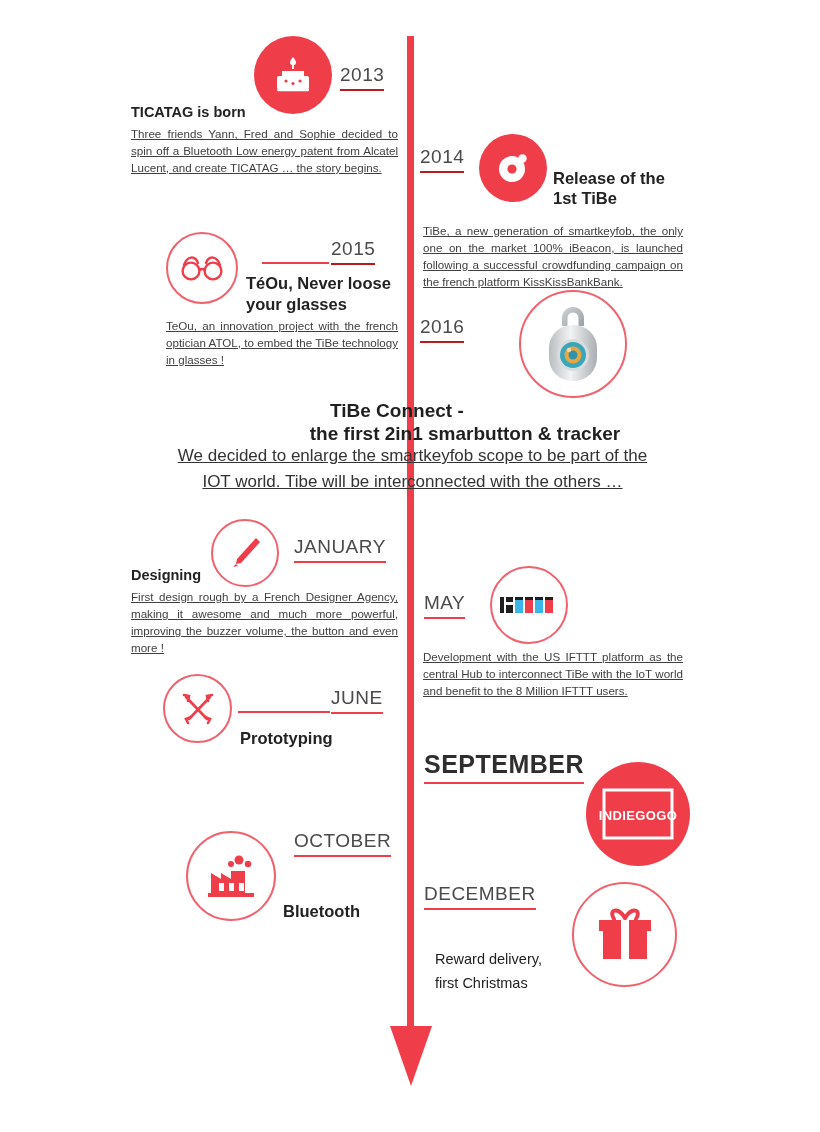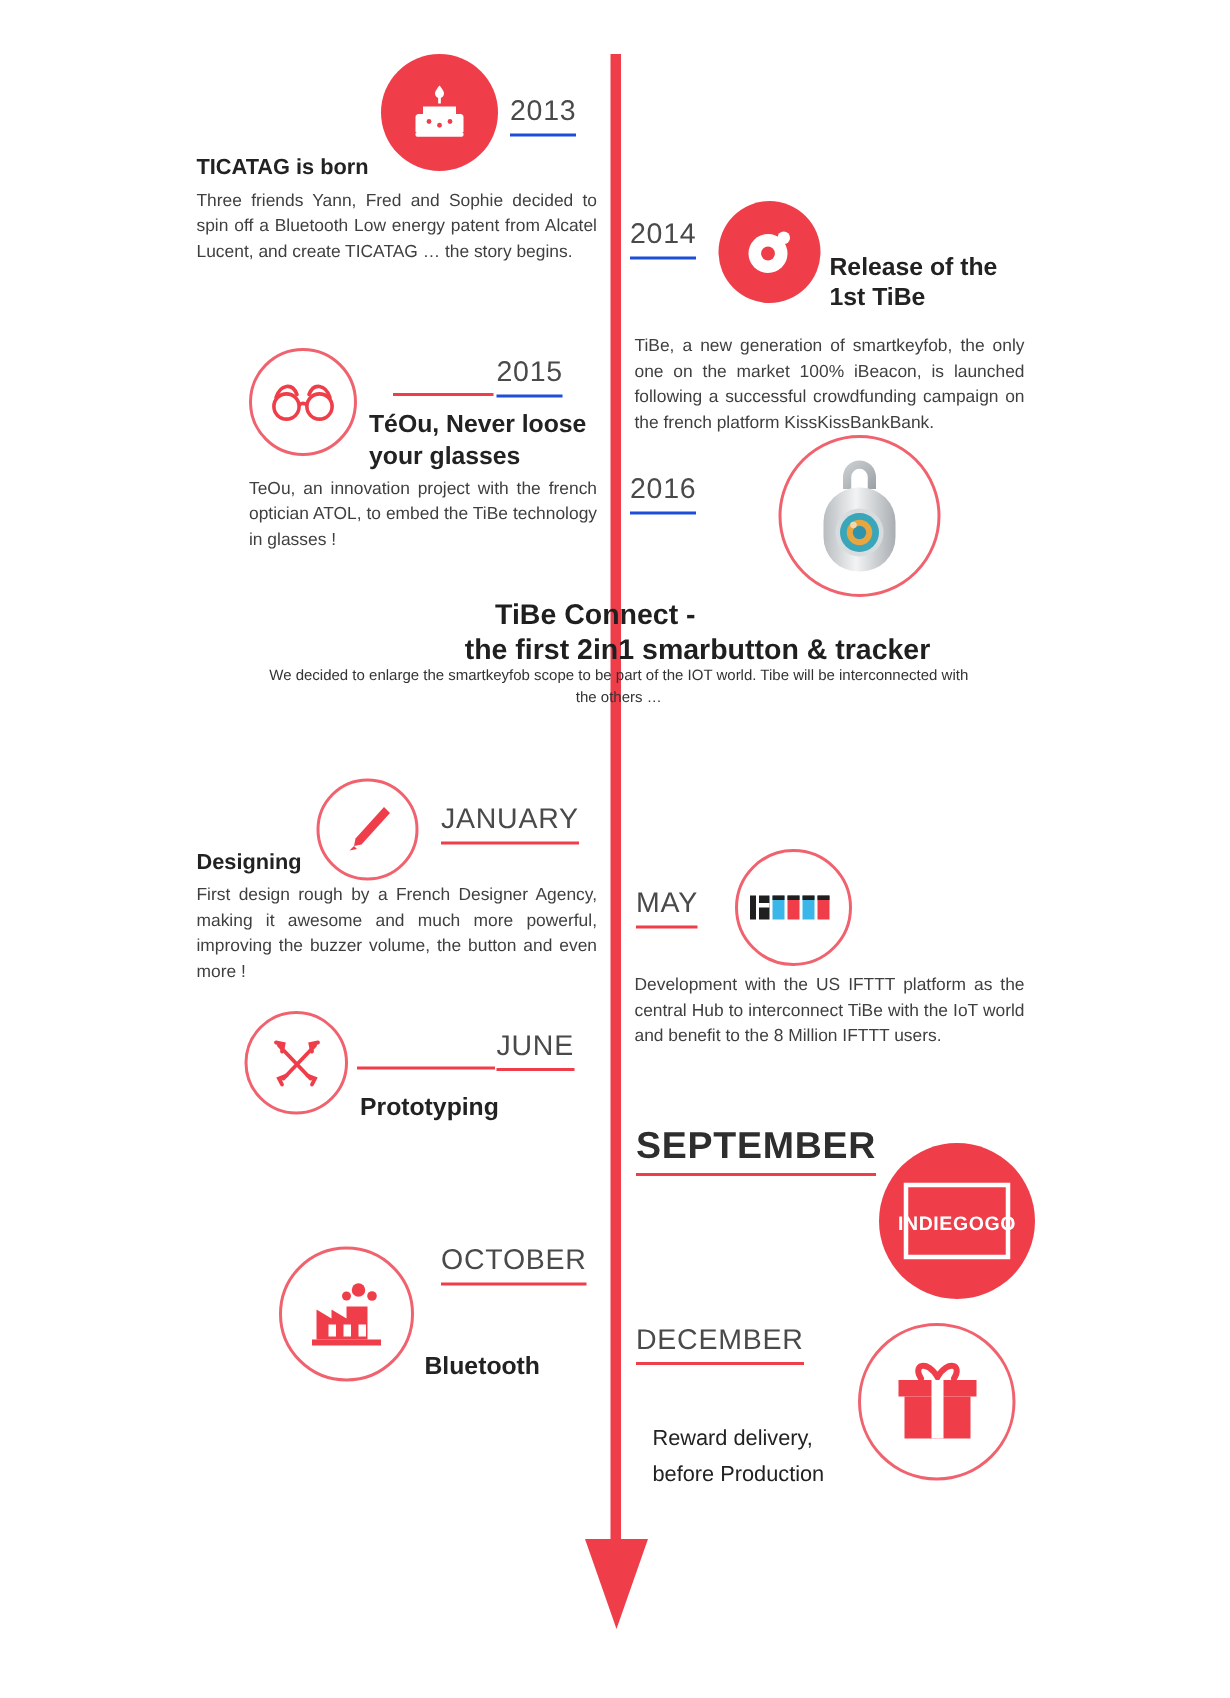--- a/index.html
+++ b/index.html
@@ -58,21 +58,21 @@
     border: 2px solid #f0626e;
     background: #ffffff;
   }
 
   
   .year {
     position: absolute;
     font-size: 19px;
     color: #4a4a4a;
     letter-spacing: 0.5px;
-    border-bottom: 2px solid #1d4ed8;
+    border-bottom: 2px solid #b91c1c;
     padding-bottom: 3px;
     white-space: nowrap;
   }
   .month {
     position: absolute;
     font-size: 19px;
     color: #4a4a4a;
     letter-spacing: 0.5px;
     border-bottom: 2px solid #ef3e4a;
     padding-bottom: 3px;
@@ -100,24 +100,25 @@
     color: #1f1f1f;
     text-align: center;
     line-height: 1.4;
   }
   .body {
     position: absolute;
     font-size: 11.6px;
     line-height: 1.46;
     color: #3f3f3f;
     text-align: justify;
+    text-decoration: underline;
   }
   .body.center {
     text-align: center;
-    font-size: 10px;
+    font-size: 17px;
     color: #333;
     line-height: 1.5;
   }
   .plain {
     position: absolute;
     font-size: 14.5px;
     color: #222;
     line-height: 1.5;
   }
 
@@ -278,15 +279,15 @@
   <div class="circle outline" style="left:572px; top:882px; width:105px; height:105px;">
     <svg width="62" height="58" viewBox="0 0 62 58" aria-hidden="true">
       <path d="M20 13 c-6 -9 4 -13 11 -1 c7 -12 17 -8 11 1" fill="none" stroke="#ef3e4a" stroke-width="4" stroke-linecap="round"></path>
       <rect x="5" y="14" width="52" height="11" fill="#ef3e4a"></rect>
       <rect x="9" y="25" width="44" height="28" fill="#ef3e4a"></rect>
       <rect x="27" y="14" width="8" height="39" fill="#ffffff"></rect>
     </svg>
   </div>
   <div class="month" style="left:424px; top:883px;">DECEMBER</div>
   <div class="plain" style="left:435px; top:949px; width:220px;">Reward delivery,</div>
-  <div class="plain" style="left:435px; top:973px; width:220px;">before Production</div>
+  <div class="plain" style="left:435px; top:973px; width:220px;">first Christmas</div>
 
 </div>
 
 </body></html>

